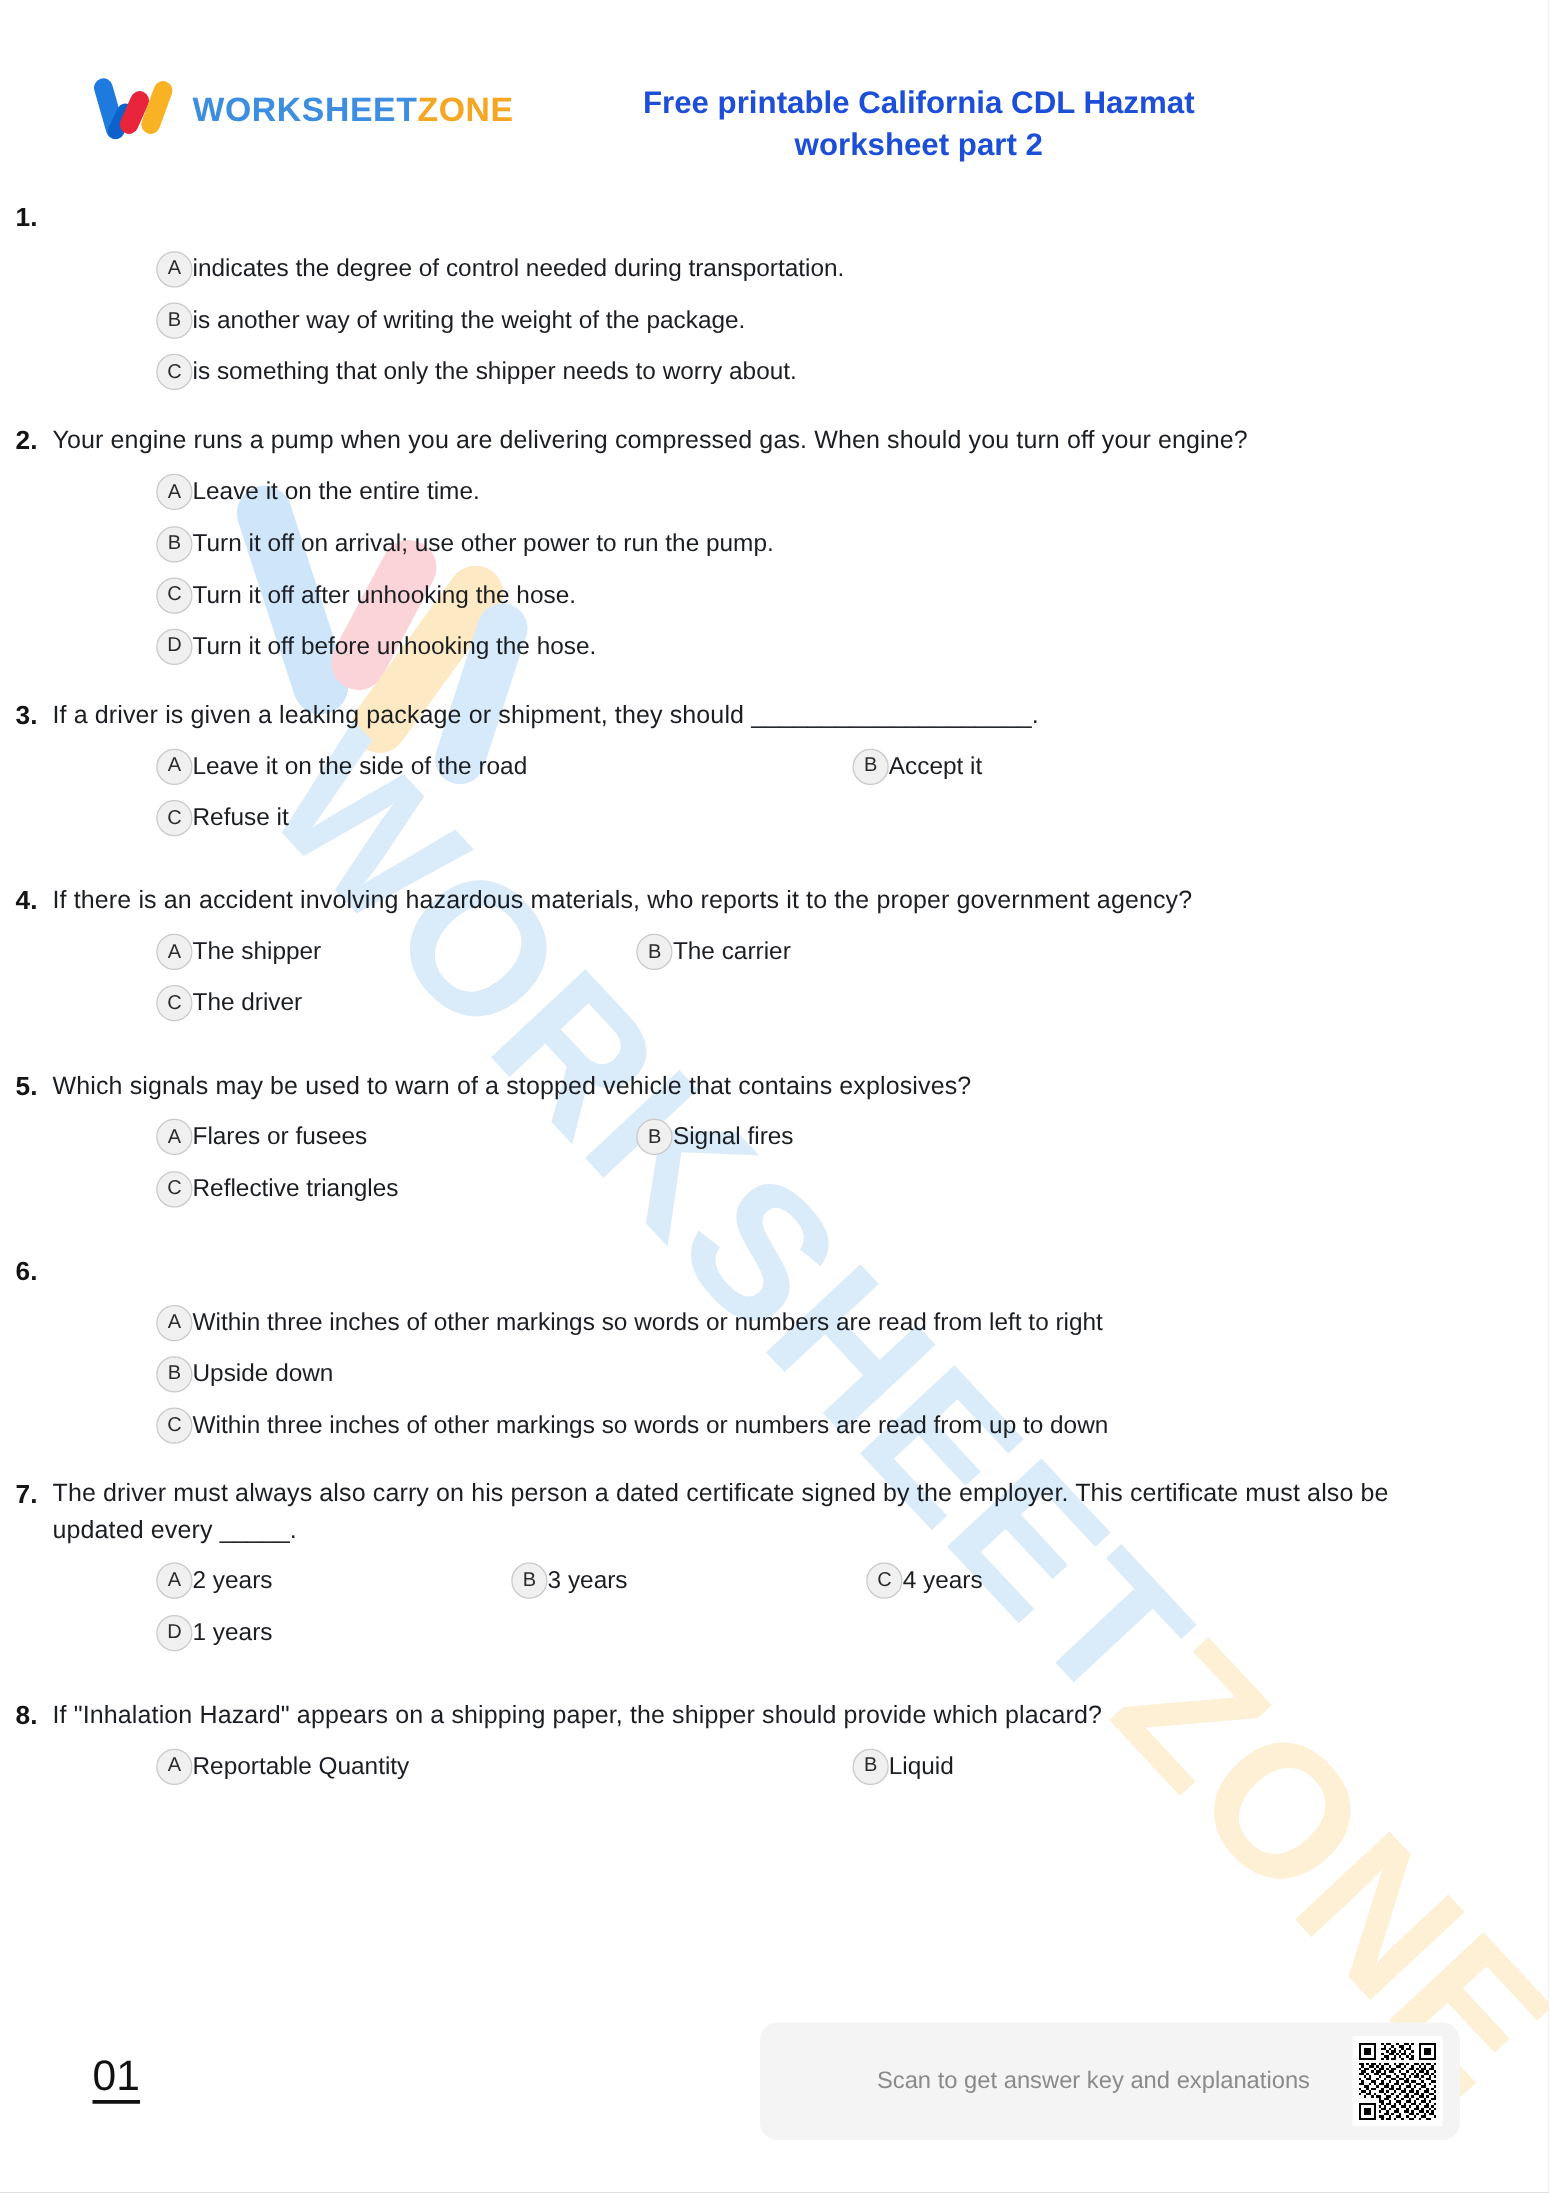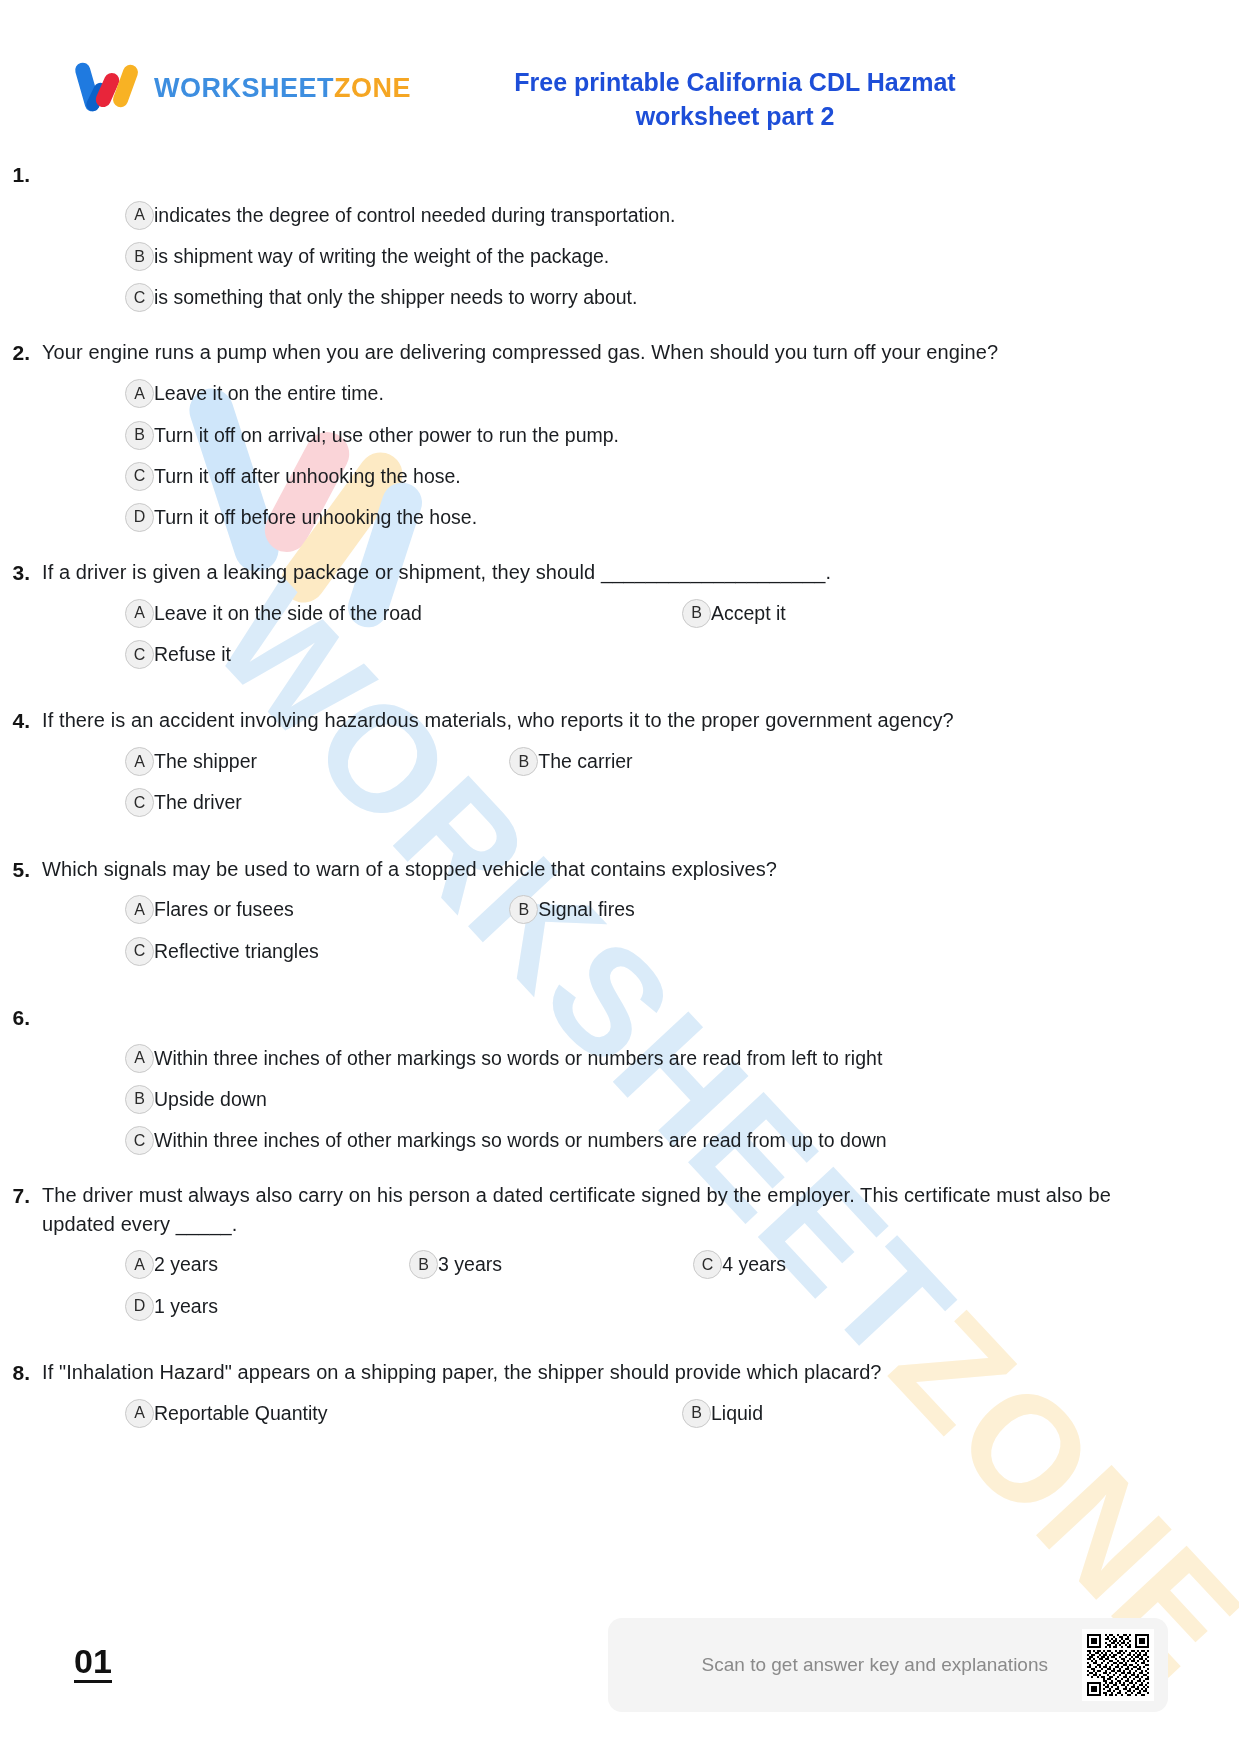--- a/index.html
+++ b/index.html
@@ -75,21 +75,21 @@
     flex:0 0 auto;width:29px;height:29px;border-radius:50%;
     background:#f0f0f0;border:1px solid #c9c9c9;
     display:flex;align-items:center;justify-content:center;
     font-size:16px;color:#2b2b2b;box-sizing:border-box;margin-top:1px;
   }
   .opt-text{font-size:19.5px;color:#1a1d21;line-height:1.55;}
 
   
   .footer{position:absolute;left:0;top:1608px;width:1239px;height:146px;}
   .page-no{
-    position:absolute;left:74px;top:36px;font-size:34px;font-weight:700;
+    position:absolute;left:74px;top:36px;font-size:34px;font-weight:400;
     color:#111;border-bottom:3px solid #111;padding-bottom:2px;line-height:1;
   }
   .scanbox{
     position:absolute;left:608px;top:10px;width:560px;height:94px;
     background:#f4f4f4;border-radius:14px;display:flex;align-items:center;
     justify-content:flex-end;box-sizing:border-box;padding-right:14px;
   }
   .scan-text{font-size:19px;color:#8a8a8a;margin-right:34px;}
   .qr{width:72px;height:72px;background:#ffffff;padding:3px;box-sizing:border-box;}
   .qr svg{display:block;}
@@ -136,21 +136,21 @@
           <div class="q-row">
             <div class="q-num">1.</div>
           </div>
           <div class="opts cols1">
             <div class="opt">
               <span class="opt-letter">A</span>
               <span class="opt-text">indicates the degree of control needed during transportation.</span>
             </div>
             <div class="opt">
               <span class="opt-letter">B</span>
-              <span class="opt-text">is shipment way of writing the weight of the package.</span>
+              <span class="opt-text">is another way of writing the weight of the package.</span>
             </div>
             <div class="opt">
               <span class="opt-letter">C</span>
               <span class="opt-text">is something that only the shipper needs to worry about.</span>
             </div>
           </div>
         </div>
         <div class="q">
           <div class="q-row">
             <div class="q-num">2.</div>

